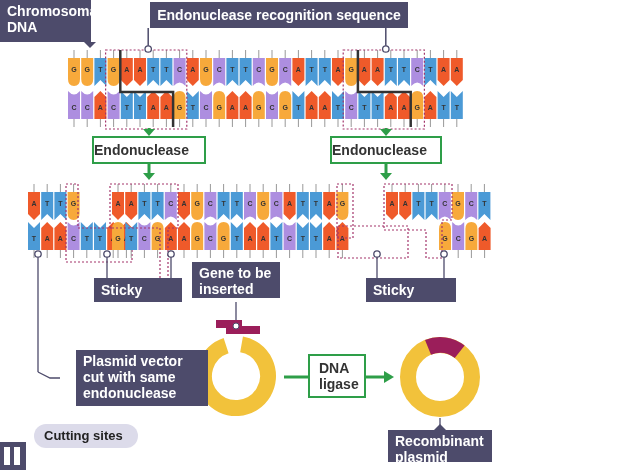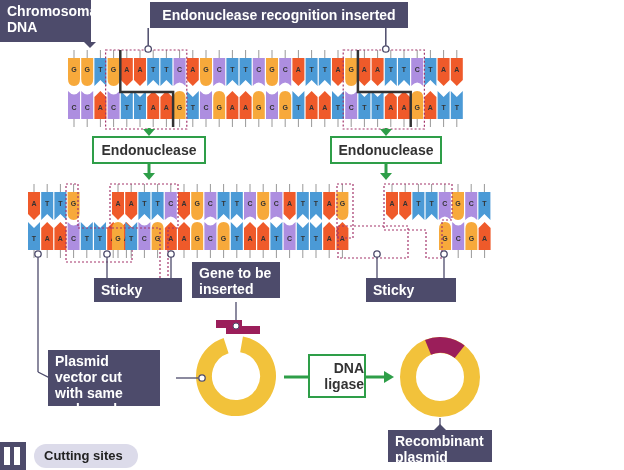--- a/index.html
+++ b/index.html
@@ -1,20 +1,20 @@
 <!DOCTYPE html>
 <html><head>
 <meta charset="utf-8">
 <style>
   html,body{margin:0;padding:0;background:#fff;}
   body{width:624px;height:470px;position:relative;overflow:hidden;font-family:"Liberation Sans",sans-serif;}
   .callout{position:absolute;background:#4d4b6b;color:#fff;font-weight:bold;font-size:14px;line-height:16px;padding:3px 7px;box-sizing:border-box;}
-  .gbox{position:absolute;border:2px solid #2e9e48;background:#fff;color:#333;font-weight:bold;font-size:14px;box-sizing:border-box;display:flex;align-items:center;justify-content:center;}
+  .gbox{position:absolute;border:2px solid #2e9e48;background:#fff;color:#333;font-weight:bold;font-size:14px;box-sizing:border-box;display:flex;align-items:center;justify-content:flex-start;}
   svg{position:absolute;left:0;top:0;}
-  .legend-label{position:absolute;left:34px;top:444px;width:104px;height:24px;background:#dcdbea;color:#222;font-weight:bold;font-size:13px;line-height:24px;padding-left:10px;box-sizing:border-box;border-radius:12px;}
+  .legend-label{position:absolute;left:34px;top:424px;width:104px;height:24px;background:#dcdbea;color:#222;font-weight:bold;font-size:13px;line-height:24px;padding-left:10px;box-sizing:border-box;border-radius:12px;}
   .legend-icon{position:absolute;left:0;top:442px;width:26px;height:28px;background:#4d4b6b;}
   .legend-icon span{position:absolute;top:5px;width:6px;height:18px;background:#fff;}
 </style>
 </head>
 <body>
 
 <svg id="diagram" width="624" height="470" viewBox="0 0 624 470" xmlns="http://www.w3.org/2000/svg">
     <g>
       <line x1="74" y1="50" x2="74" y2="58" stroke="#999" stroke-width="1"></line>
       <path d="M68,58 h12 v21 q0,7 -6,7 q-6,0 -6,-7 z" fill="#f7a93b"></path>
@@ -662,43 +662,43 @@
     <circle cx="440" cy="377" r="32" fill="none" stroke="#f2c23b" stroke-width="16"></circle>
     <path d="M428.0125890106908,347.3301166538628 A32,32 0 0 1 459.7011672104211,351.7836558845849" fill="none" stroke="#9b1e5a" stroke-width="16"></path>
     <line x1="440" y1="418" x2="440" y2="430" stroke="#4d4b6b" stroke-width="1.3"></line>
     <polygon points="434,430 446,430 440,424" fill="#4d4b6b"></polygon>
   </svg>
 
 <div class="callout" style="left:0;top:0;width:91px;height:42px;">
   <span>Chromosomal DNA</span>
 </div>
 <div class="callout" style="left:150px;top:2px;width:258px;height:26px;line-height:20px;text-align:center;">
-  <span>Endonuclease recognition inserted</span>
+  <span>Endonuclease recognition sequence</span>
 </div>
 
 <div class="gbox" style="left:92px;top:136px;width:114px;height:28px;">
   <span>Endonuclease</span>
 </div>
 <div class="gbox" style="left:330px;top:136px;width:112px;height:28px;">
   <span>Endonuclease</span>
 </div>
 
 <div class="callout" style="left:94px;top:278px;width:88px;height:24px;line-height:18px;">
   <span>Sticky ends</span>
 </div>
 <div class="callout" style="left:192px;top:262px;width:88px;height:36px;">
   <span>Gene to be inserted</span>
 </div>
 <div class="callout" style="left:366px;top:278px;width:90px;height:24px;line-height:18px;">
   <span>Sticky ends</span>
 </div>
-<div class="callout" style="left:48px;top:350px;width:112px;height:56px;">
+<div class="callout" style="left:76px;top:350px;width:132px;height:56px;">
   <span>Plasmid vector cut with same endonuclease</span>
 </div>
-<div class="gbox" style="left:308px;top:354px;width:58px;height:44px;justify-content:flex-start;padding-left:9px;line-height:16px;text-align:right;">
+<div class="gbox" style="left:308px;top:354px;width:58px;height:44px;justify-content:flex-start;padding-left:9px;line-height:16px;">
   <span>DNA ligase</span>
 </div>
 <div class="callout" style="left:388px;top:430px;width:104px;height:32px;">
   <span>Recombinant plasmid</span>
 </div>
 
 <div class="legend-icon">
   <span style="left:4px;"></span>
     <span style="left:14px;"></span>
 </div>

